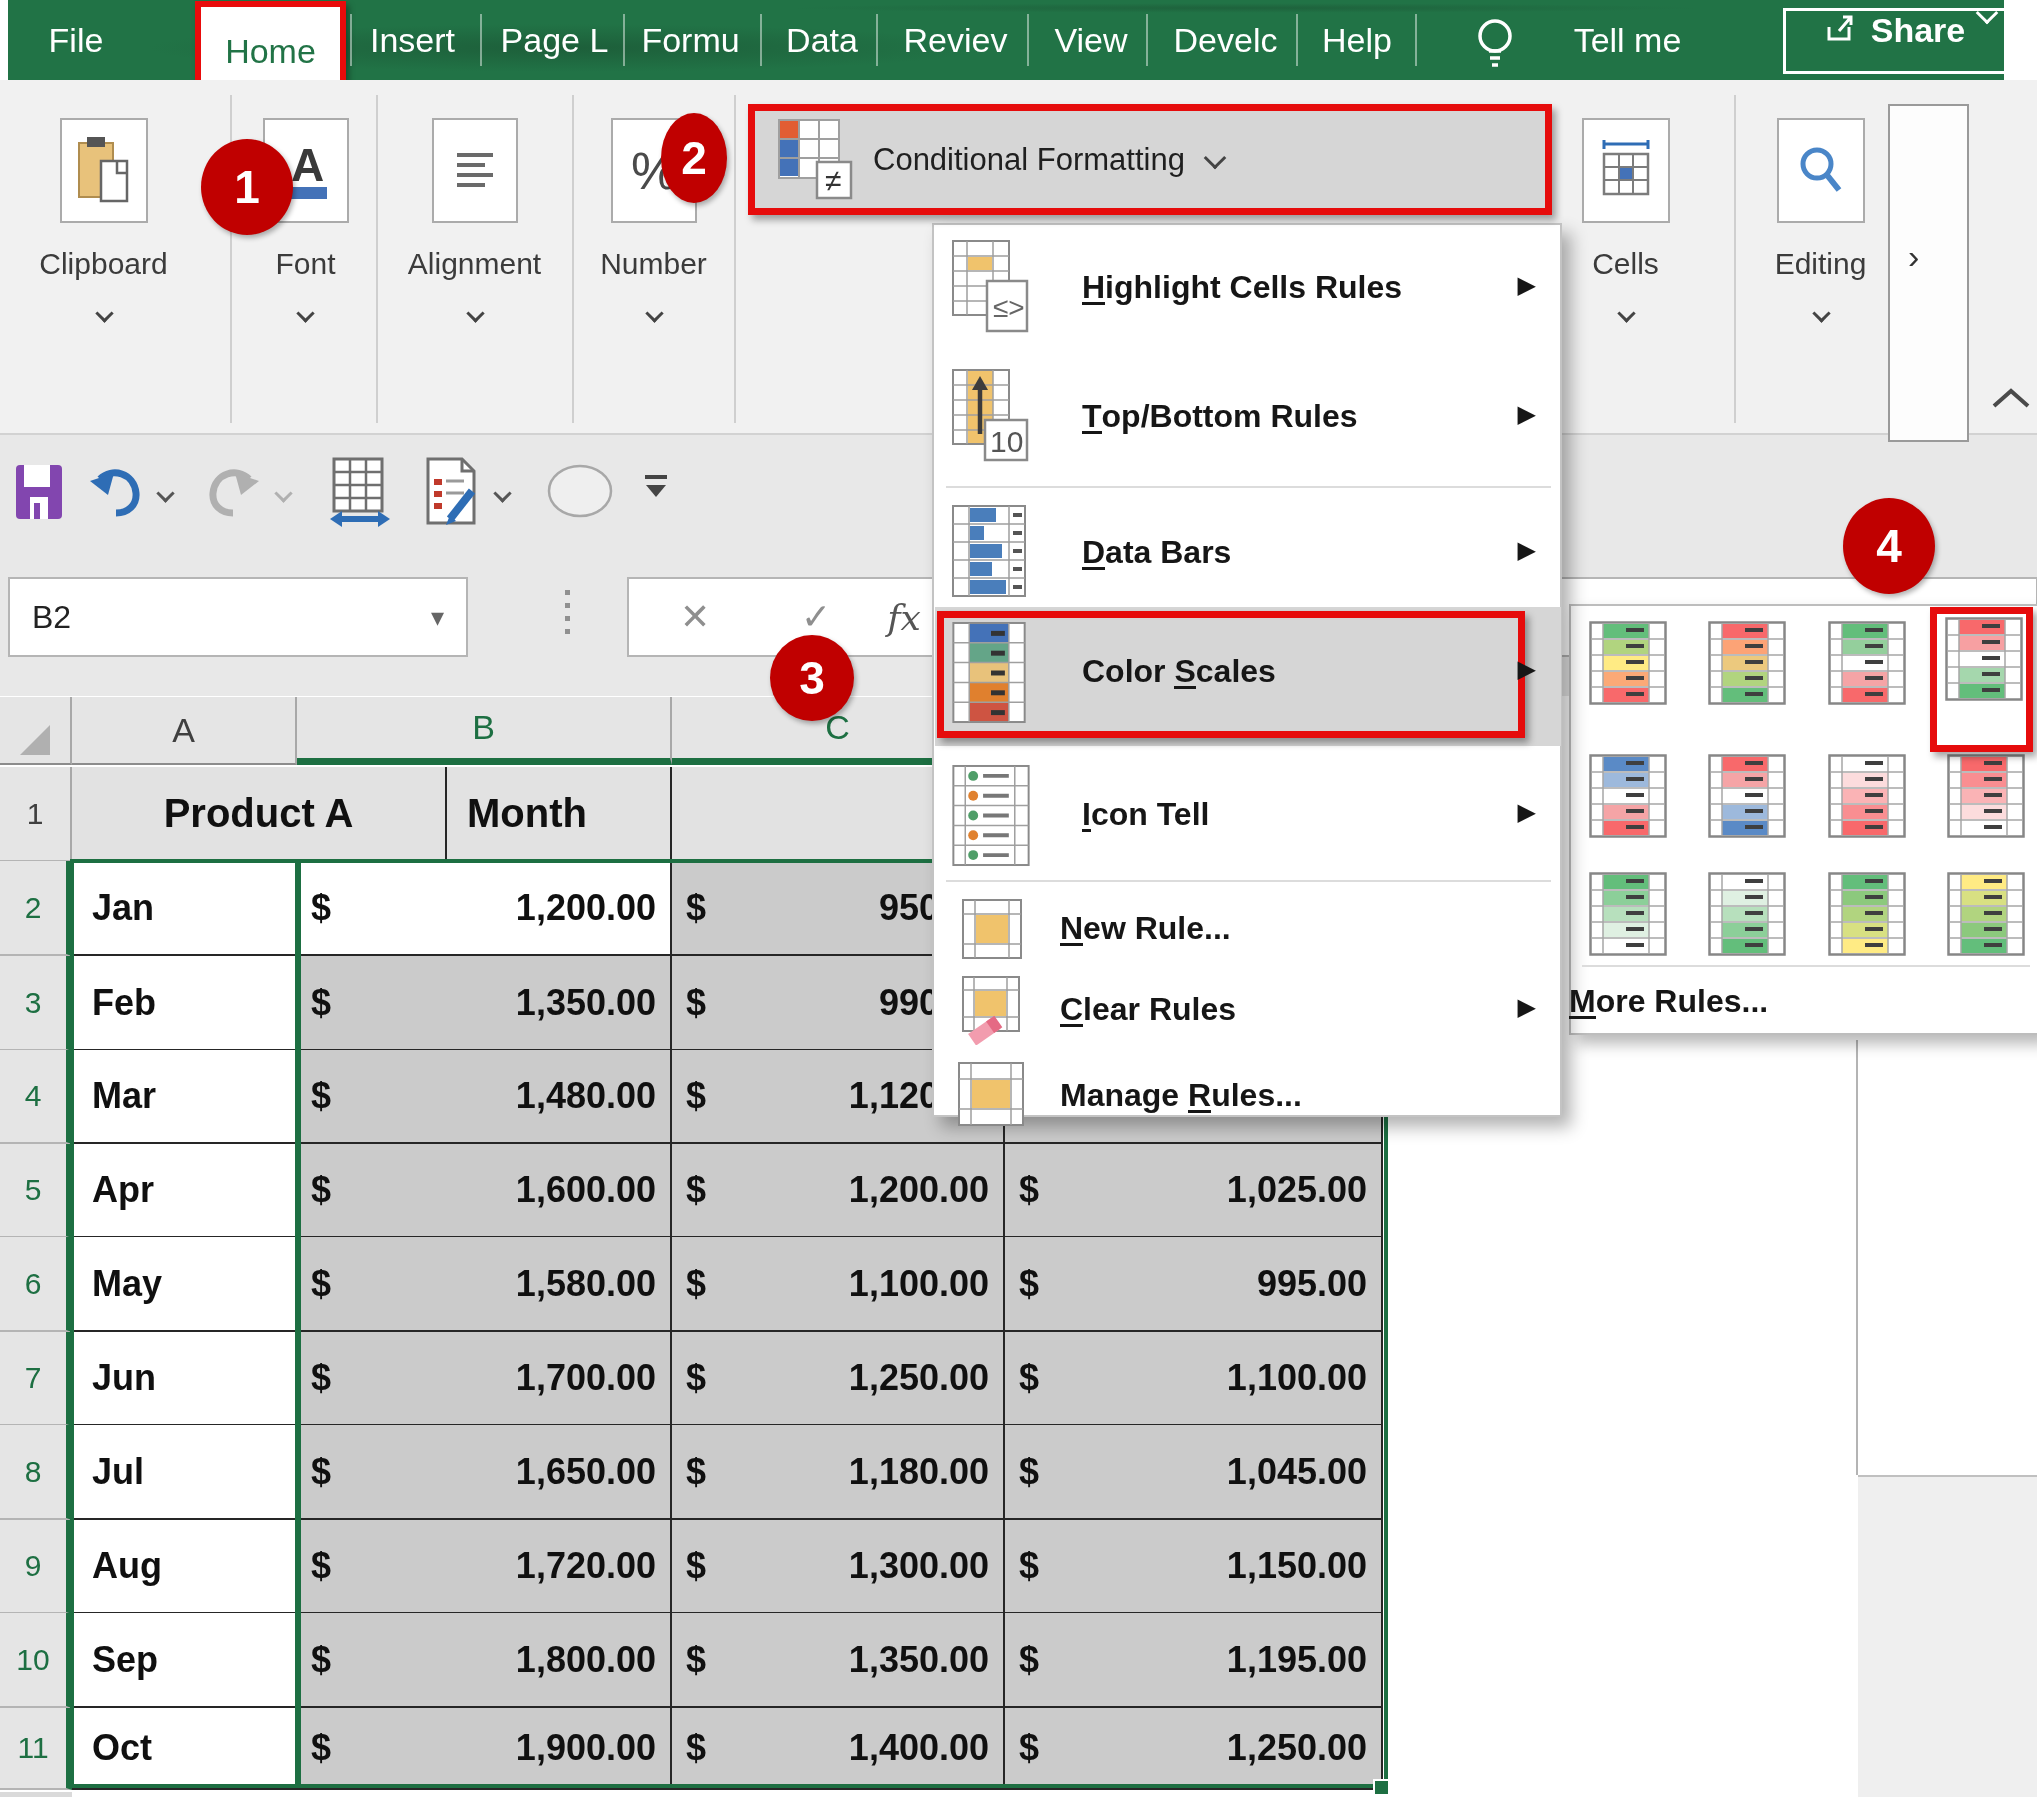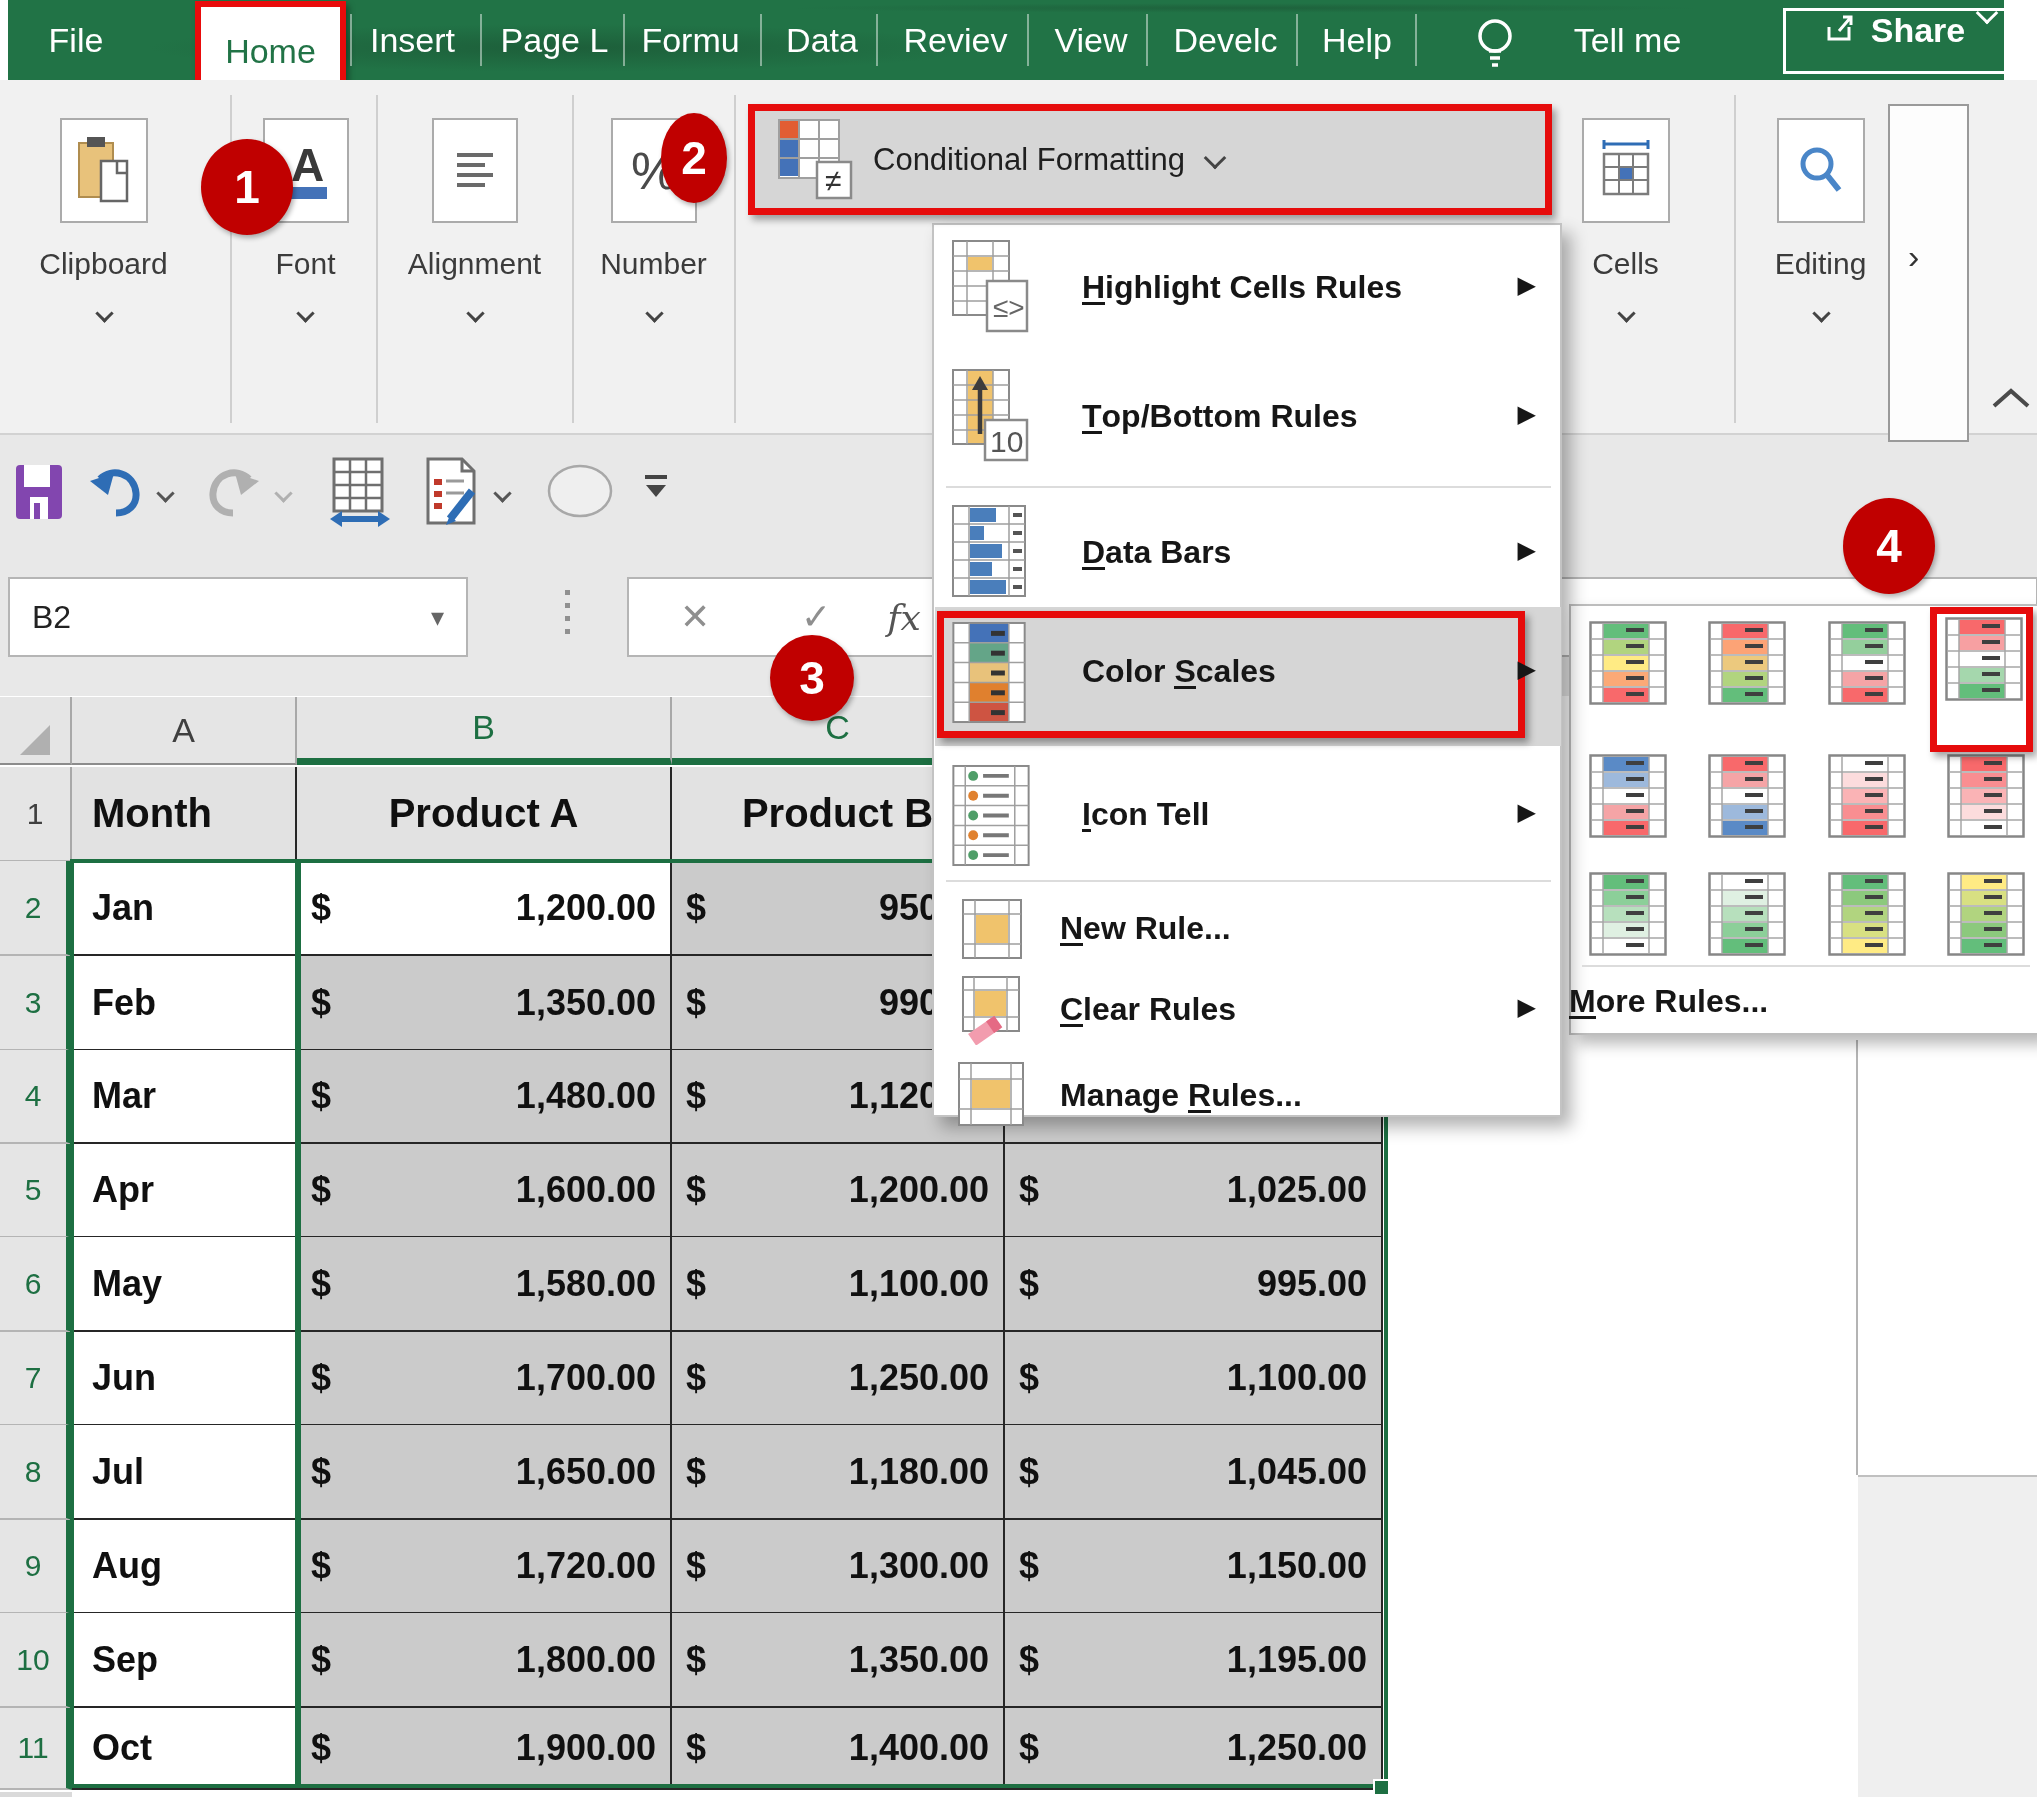--- a/index.html
+++ b/index.html
@@ -270,23 +270,22 @@
     <div class="ab hdrcell" style="left:0;top:0;width:72px;height:68px;border-bottom:2px solid #8c8c8c">
       <div style="width:0;height:0;border-left:30px solid transparent;border-bottom:30px solid #b0b0b0;margin-top:20px"></div>
     </div>
     <div class="ab hdrcell" style="left:72px;top:0;width:225px;height:68px;border-bottom:2px solid #8c8c8c">A</div>
     <div class="ab hdrcell ghdr" style="left:297px;top:0;width:375px;height:68px">B</div>
     <div class="ab hdrcell ghdr" style="left:672px;top:0;width:333px;height:68px">C</div>
     <div class="ab hdrcell ghdr" style="left:1005px;top:0;width:378px;height:68px">D</div>
 
     <div class="ab tr" style="left:0;top:70px;height:95px">
       <div class="rn">1</div>
+      <div class="td cb h1 cen">Product A</div>
       <div class="td ca h1">Month</div>
-      <div class="td cb h1 cen">Product A</div>
-      <div class="td cc h1 cen">Product B</div>
       <div class="td cd h1 cen"></div>
     </div>
     <div class="ab tr" style="left:0;top:164px;height:95px">
       <div class="rn rng">2</div>
       <div class="td ca">Jan</div>
       <div class="td cb money">
           <span>$</span>
           <span>1,200.00</span>
         </div>
       <div class="td cc money sel">

